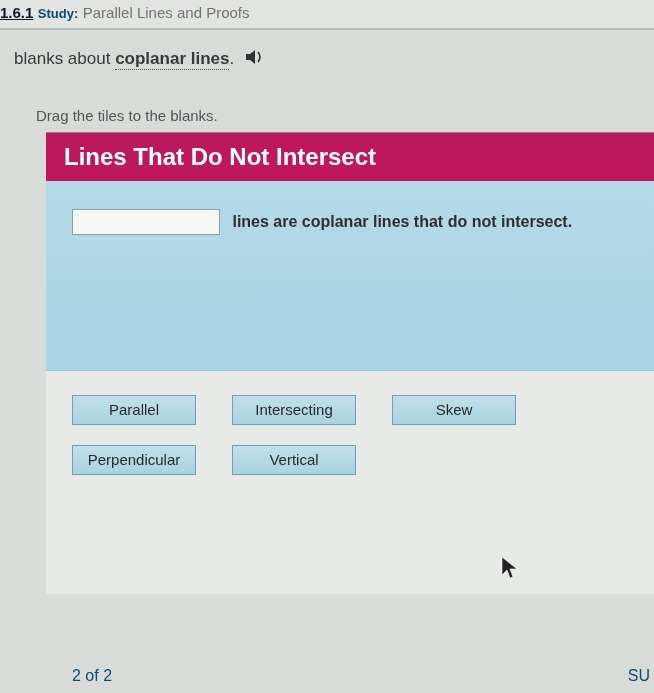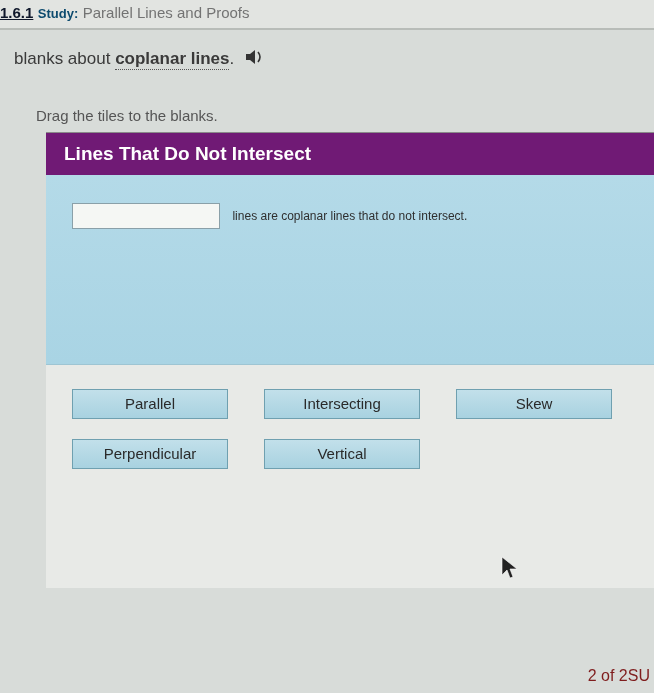--- a/index.html
+++ b/index.html
@@ -51,74 +51,75 @@
       font-size: 15px;
       color: #555;
     }
     .panel {
       margin-left: 46px;
       width: 608px;
       background: #e8eae7;
       border-top: 1px solid #8a8a8a;
     }
     .panel-title {
-      background: #701a75;
+      background: #be185d;
       color: #fff;
-      font-size: 19px;
+      font-size: 24px;
       font-weight: bold;
       padding: 10px 18px;
     }
     .drop-area {
       background: #b5d9e6;
       background: linear-gradient(#b4dae8, #a9d4e4);
       padding: 28px 26px 120px 26px;
       min-height: 190px;
       border-bottom: 1px solid #9ec5d3;
     }
     .blank {
       display: inline-block;
       width: 148px;
       height: 26px;
       background: #f5f7f4;
       border: 1px solid #8aa0a8;
       vertical-align: middle;
       margin-right: 8px;
     }
     .sentence-text {
-      font-size: 12px;
+      font-size: 16px;
       color: #2f2f2f;
       vertical-align: middle;
+      font-weight: bold;
     }
     .tiles-row {
       padding: 24px 26px 10px 26px;
       display: flex;
       gap: 36px;
     }
     .tile {
       background: #b5d9e6;
       background: linear-gradient(#c2e0ea, #a8d2e0);
       border: 1px solid #6fa0b0;
-      width: 156px;
+      width: 124px;
       height: 30px;
       text-align: center;
       line-height: 28px;
       font-size: 15px;
       color: #2a2a2a;
       cursor: grab;
       user-select: none;
     }
     .footer {
       position: absolute;
       bottom: 8px;
       left: 72px;
       right: 0;
-      color: #7f1d1d;
+      color: #0c4a6e;
       font-size: 16px;
       display: flex;
-      justify-content: flex-end;
+      justify-content: space-between;
       padding-right: 4px;
     }
     .cursor {
       position: absolute;
       left: 500px;
       top: 555px;
       pointer-events: none;
     }
   </style>
 </head>

